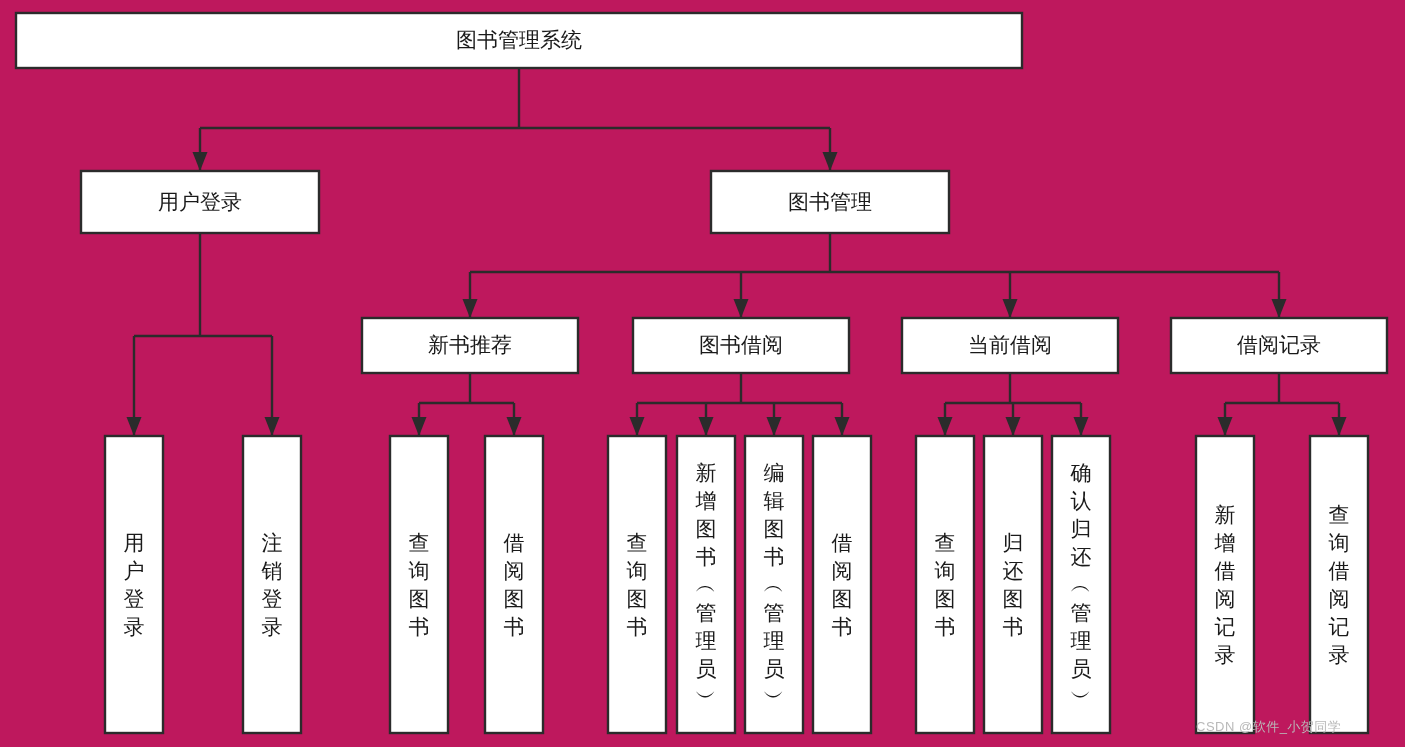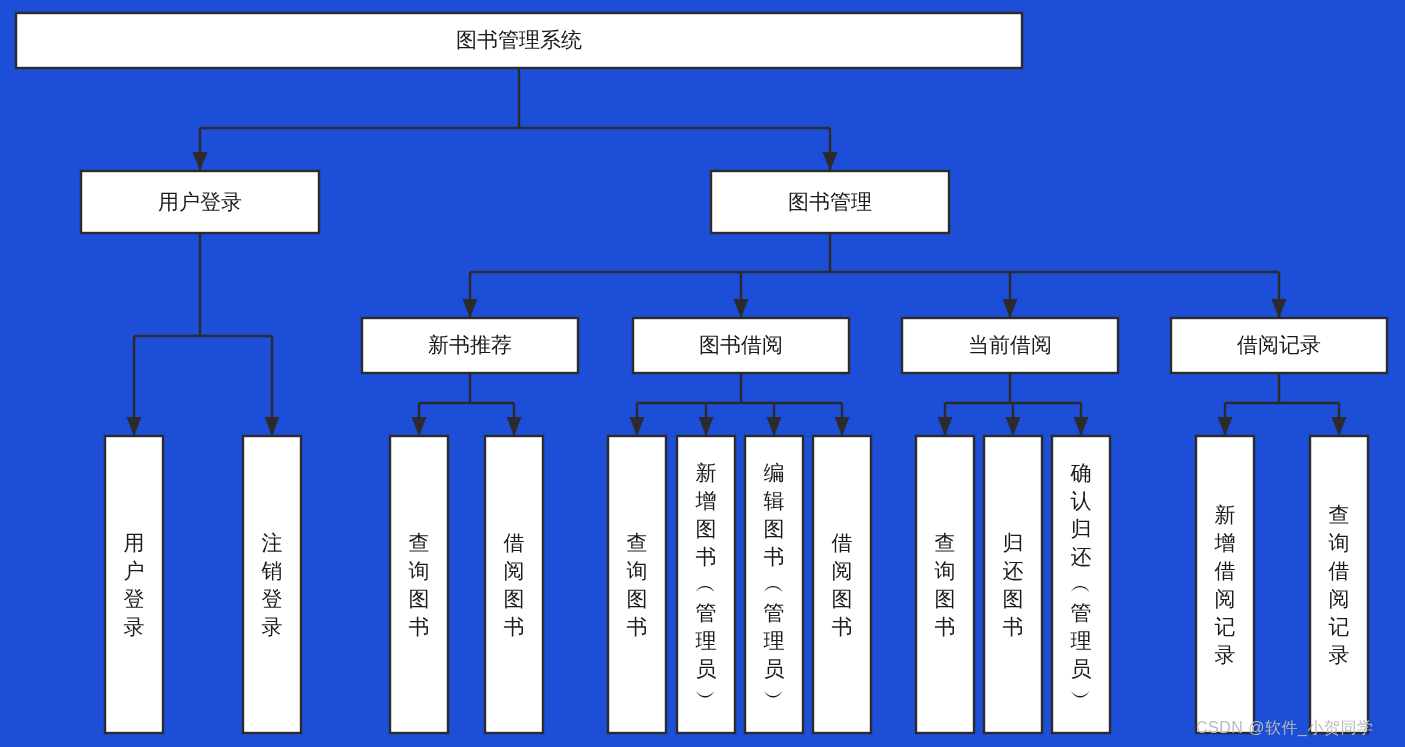--- a/index.html
+++ b/index.html
@@ -8,21 +8,21 @@
     padding: 0;
     background: #ffffff;
   }
   body {
     font-family: "Liberation Sans", "DejaVu Sans", sans-serif;
   }
   #diagram-root {
     position: relative;
     width: 1405px;
     height: 747px;
-    background: #1d4ed8;
+    background: #be185d;
     overflow: hidden;
     text-align: center;
   }
   svg.diagram-canvas {
     position: absolute;
     left: 0;
     top: 0;
     width: 1405px;
     height: 747px;
     display: block;
@@ -53,21 +53,21 @@
   .node-label-v {
     font-family: "Liberation Sans", "DejaVu Sans", sans-serif;
     font-size: 21px;
     fill: #1a1a1a;
     text-anchor: middle;
     white-space: pre;
   }
   .watermark {
     position: absolute;
     font-family: "Liberation Sans", "DejaVu Sans", sans-serif;
-    font-size: 16px;
+    font-size: 13px;
     color: #b9b9b9;
     letter-spacing: 0.5px;
     white-space: nowrap;
     pointer-events: none;
   }
 </style>
 </head>
 <body>
 
 <div id="diagram-root">

